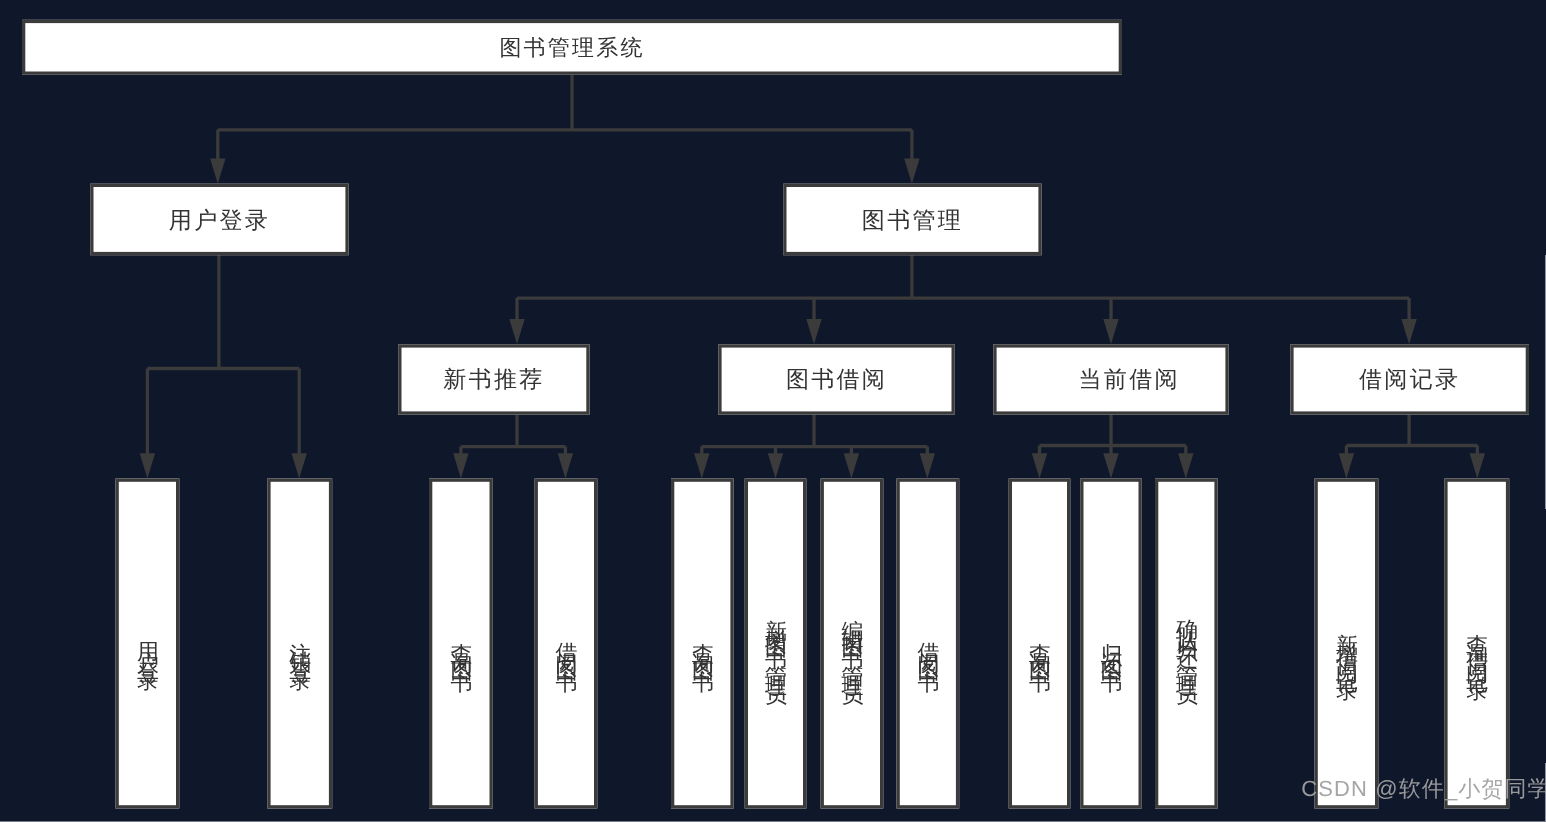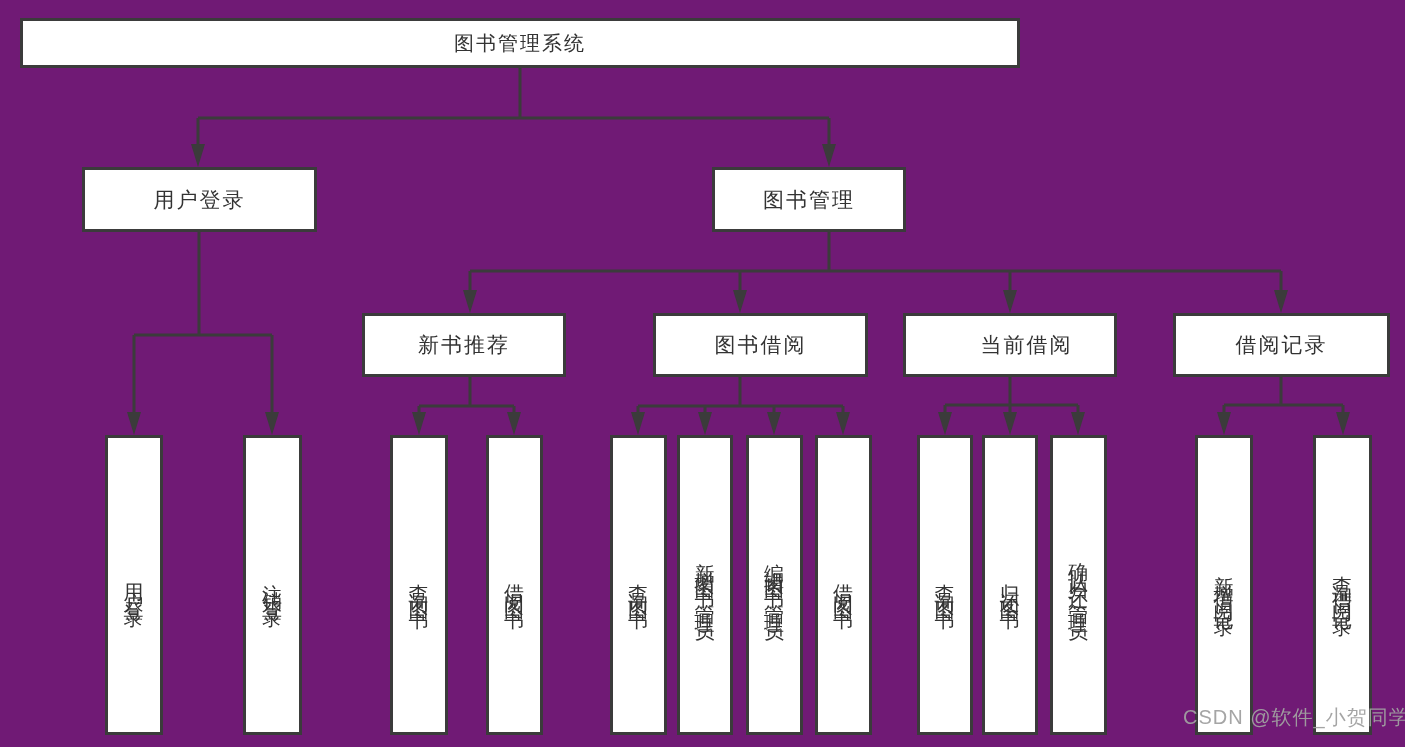--- a/index.html
+++ b/index.html
@@ -1,17 +1,17 @@
 <!DOCTYPE html>
 <html><head>
 <meta charset="utf-8">
 <style>
   html,body{margin:0;padding:0;background:#fff;}
   .canvas{
-    position:relative;width:1405px;height:747px;background:#701a75;overflow:hidden;
+    position:relative;width:1405px;height:747px;background:#0f172a;overflow:hidden;
     font-family:"Liberation Sans","DejaVu Sans",sans-serif;
   }
   svg.wires{position:absolute;left:0;top:0;z-index:1;}
   .node{
     position:absolute;box-sizing:border-box;background:#fff;
     border:3px solid #3b3b3b;z-index:2;
     display:flex;align-items:center;justify-content:center;
     color:#333;
   }
   .node.h span{font-size:21px;letter-spacing:2px;white-space:nowrap;}
@@ -66,25 +66,25 @@
     </g>
   </svg>
 
   <div class="node h root" style="left:20px;top:18px;width:1000px;height:50px;">
     <span>图书管理系统</span>
   </div>
 
   <div class="node h" style="left:82px;top:167px;width:235px;height:65px;">
     <span>用户登录</span>
   </div>
-  <div class="node h" style="left:712px;top:167px;width:194px;height:65px;align-items:center;">
+  <div class="node h" style="left:712px;top:167px;width:235px;height:65px;align-items:center;">
     <span>图书管理</span>
   </div>
 
-  <div class="node h" style="left:362px;top:313px;width:204px;height:64px;">
+  <div class="node h" style="left:362px;top:313px;width:174px;height:64px;">
     <span>新书推荐</span>
   </div>
   <div class="node h" style="left:633px;top:313px;width:215px;height:64px;margin-left:20px;">
     <span>图书借阅</span>
   </div>
   <div class="node h" style="left:903px;top:313px;width:214px;height:64px;padding-left:33px;">
     <span>当前借阅</span>
   </div>
   <div class="node h" style="left:1173px;top:313px;width:217px;height:64px;">
     <span>借阅记录</span>

